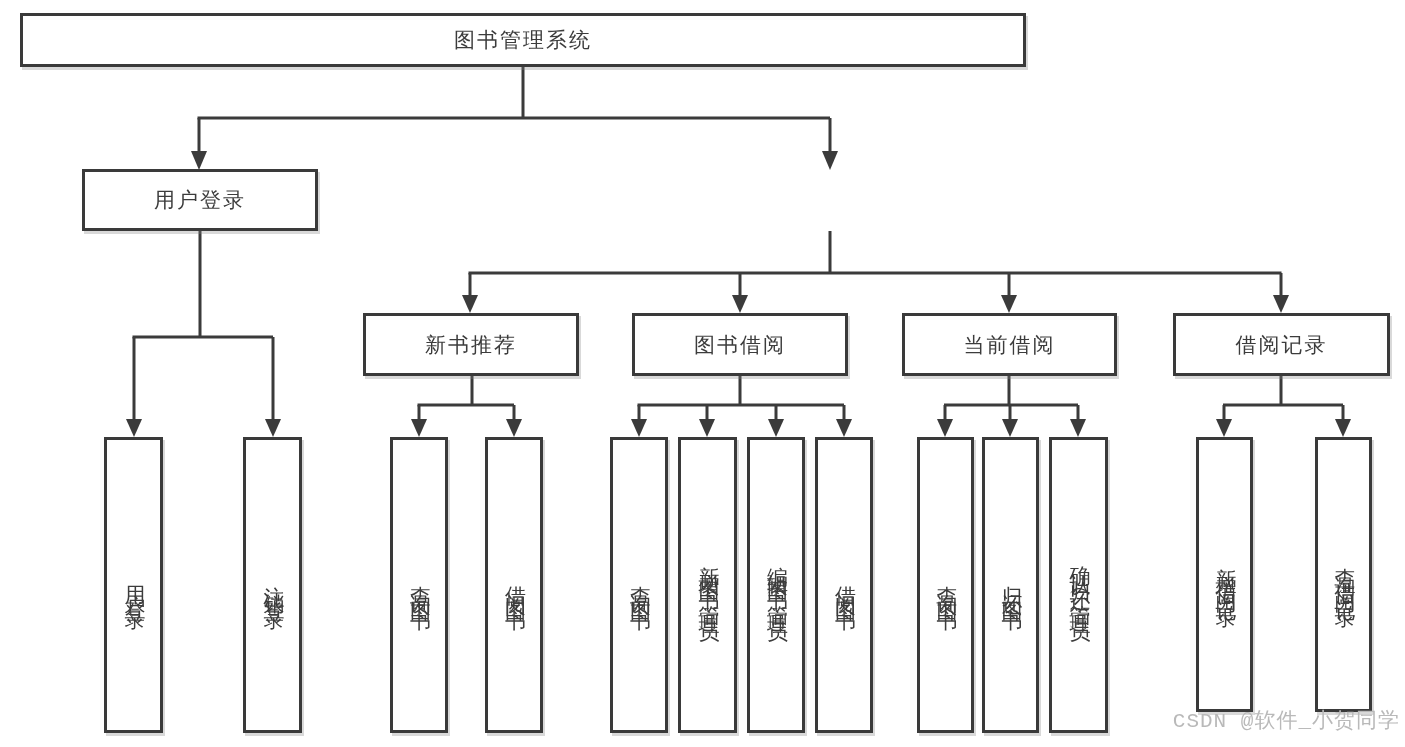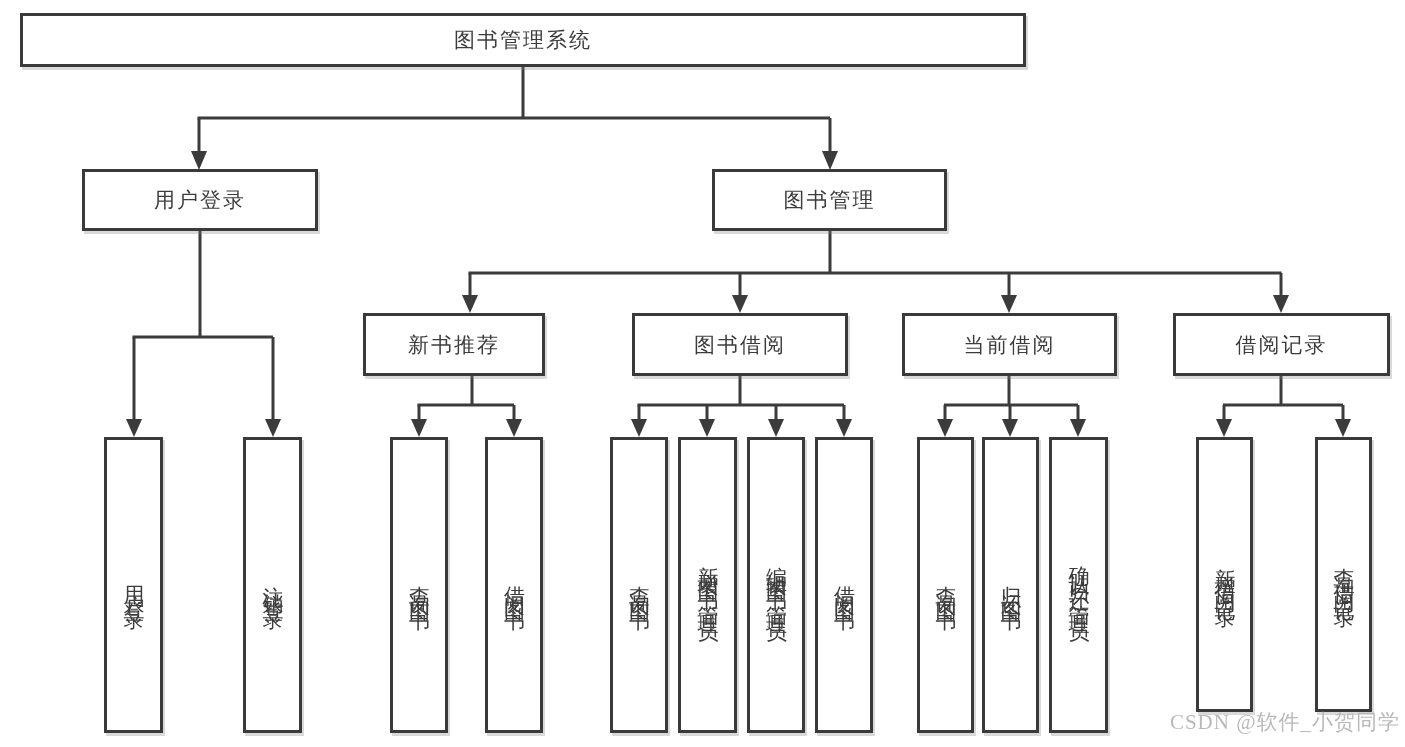--- a/index.html
+++ b/index.html
@@ -1,21 +1,21 @@
 <!DOCTYPE html>
 <html><head>
 <meta charset="utf-8">
 <style>
   html,body{margin:0;padding:0;background:#ffffff;}
   #canvas{
     position:relative;
     width:1405px;height:747px;
     background:#ffffff;
     overflow:hidden;
-    font-family:Liberation Serif, serif;
+    font-family:Liberation Mono, monospace;
   }
   #wires{position:absolute;left:0;top:0;width:1405px;height:747px;}
   .box{
     position:absolute;
     box-sizing:border-box;
     background:#ffffff;
     border:3px solid #3a3a3a;
     display:flex;align-items:center;justify-content:center;
     box-shadow:2px 3px 0 rgba(130,130,130,0.30);
   }
@@ -105,25 +105,22 @@
     </g>
   </svg>
 
   <div class="box h" style="left:20px;top:13px;width:1006px;height:54px">
     <span class="lbl">图书管理系统</span>
   </div>
 
   <div class="box h" style="left:82px;top:169px;width:236px;height:62px">
     <span class="lbl">用户登录</span>
   </div>
-  <div class="box h" style="left:712px;top:169px;width:235px;height:62px">
-    <span class="lbl">图书管理</span>
-  </div>
 
-  <div class="box h" style="left:363px;top:313px;width:182px;height:63px">
+  <div class="box h" style="left:363px;top:313px;width:216px;height:63px">
     <span class="lbl">新书推荐</span>
   </div>
   <div class="box h" style="left:902px;top:313px;width:215px;height:63px">
     <span class="lbl">当前借阅</span>
   </div>
   <div class="box h" style="left:632px;top:313px;width:216px;height:63px">
     <span class="lbl">图书借阅</span>
   </div>
   <div class="box h" style="left:1173px;top:313px;width:217px;height:63px">
     <span class="lbl">借阅记录</span>

